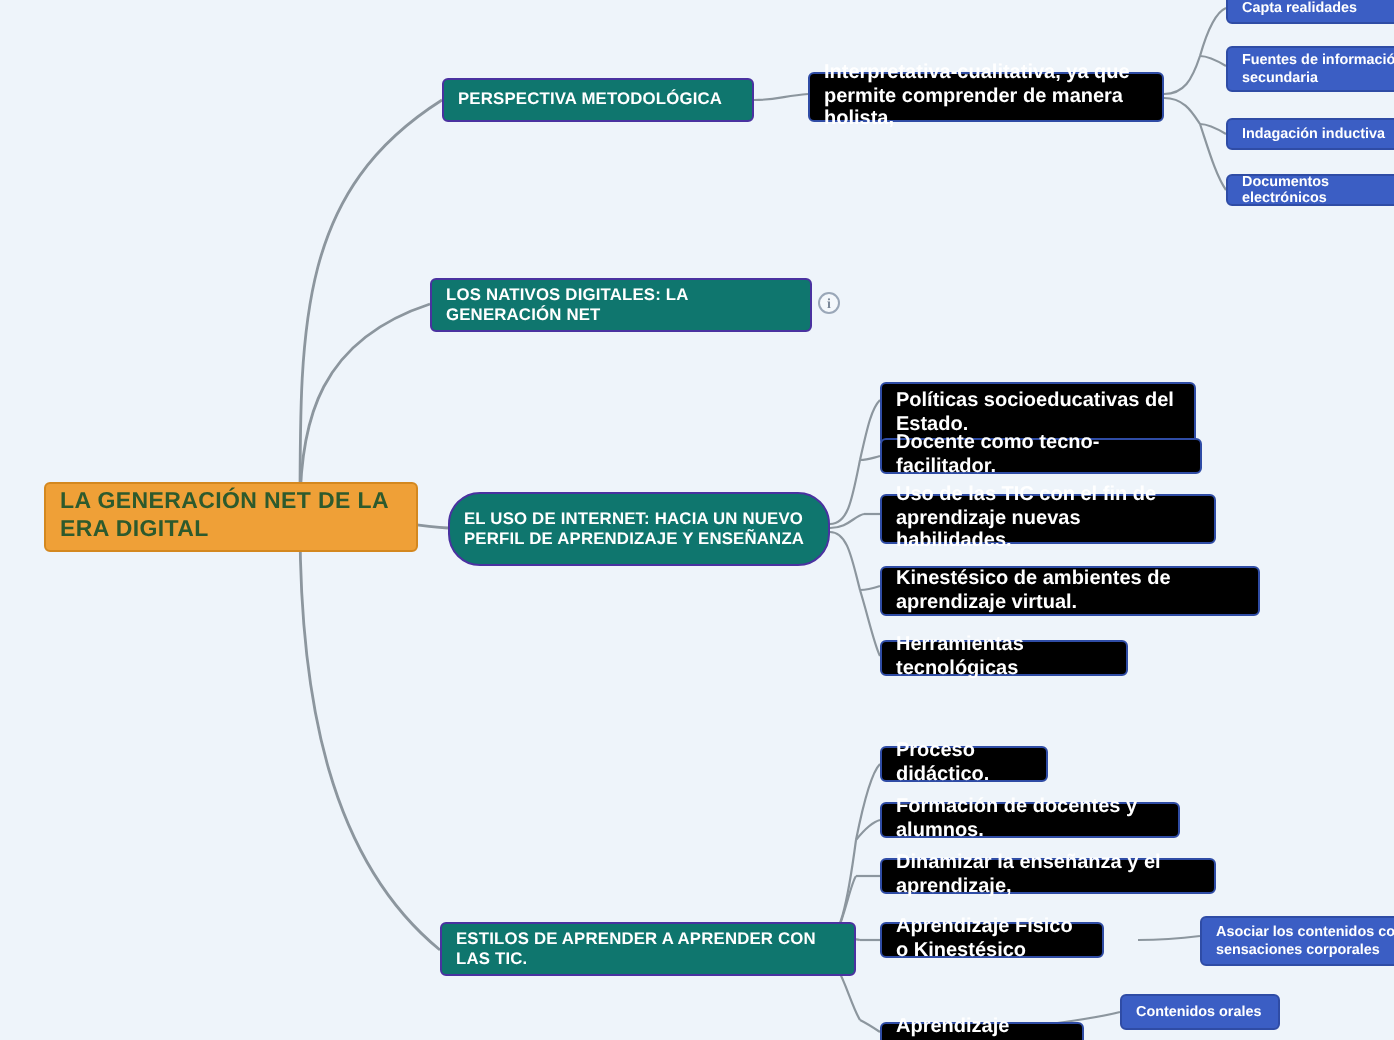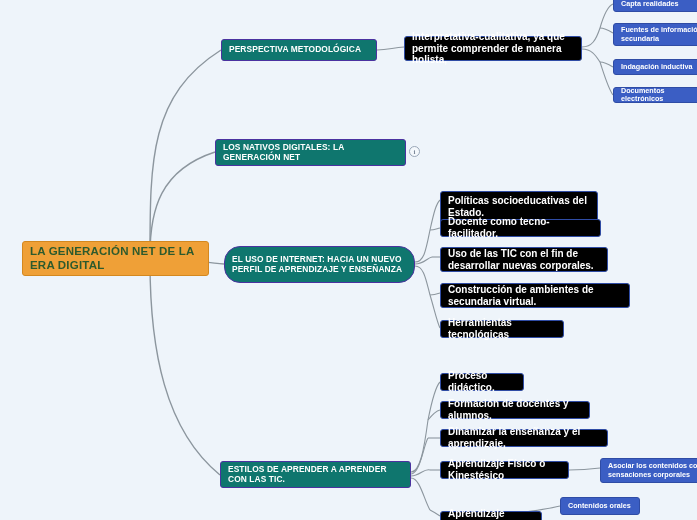--- a/index.html
+++ b/index.html
@@ -159,48 +159,48 @@
 
   <div class="node lvl2" style="left:440px; top:191px; width:158px; height:32px;">
     <span>Políticas socioeducativas del Estado.</span>
   </div>
 
   <div class="node lvl2" style="left:440px; top:219px; width:161px; height:18px;">
     <span>Docente como tecno-facilitador.</span>
   </div>
 
   <div class="node lvl2" style="left:440px; top:247px; width:168px; height:25px;">
-    <span>Uso de las TIC con el fin de desarrollar nuevas corporales.</span>
+    <span>Uso de las TIC con el fin de aprendizaje nuevas habilidades.</span>
   </div>
 
   <div class="node lvl2" style="left:440px; top:283px; width:190px; height:25px;">
-    <span>Construcción de ambientes de secundaria virtual.</span>
+    <span>Kinestésico de ambientes de aprendizaje virtual.</span>
   </div>
 
   <div class="node lvl2" style="left:440px; top:320px; width:124px; height:18px;">
     <span>Herramientas tecnológicas</span>
   </div>
 
-  <div class="node lvl1" style="left:220px; top:461px; width:191px; height:27px;">
+  <div class="node lvl1" style="left:220px; top:461px; width:208px; height:27px;">
     <span>ESTILOS DE APRENDER A APRENDER CON LAS TIC.</span>
   </div>
 
   <div class="node lvl2" style="left:440px; top:373px; width:84px; height:18px;">
     <span>Proceso didáctico.</span>
   </div>
 
   <div class="node lvl2" style="left:440px; top:401px; width:150px; height:18px;justify-content:flex-end;">
     <span>Formación de docentes y alumnos.</span>
   </div>
 
   <div class="node lvl2" style="left:440px; top:429px; width:168px; height:18px;">
     <span>Dinamizar la enseñanza y el aprendizaje,</span>
   </div>
 
-  <div class="node lvl2" style="left:440px; top:461px; width:129px; height:18px;">
+  <div class="node lvl2" style="left:440px; top:461px; width:112px; height:18px;">
     <span>Aprendizaje Físico o Kinestésico</span>
   </div>
 
   <div class="node lvl3" style="left:600px; top:458px; width:112px; height:25px;">
     <span>Asociar los contenidos con sensaciones corporales</span>
   </div>
 
   <div class="node lvl2" style="left:440px; top:511px; width:102px; height:18px;">
     <span>Aprendizaje Auditivo</span>
   </div>

